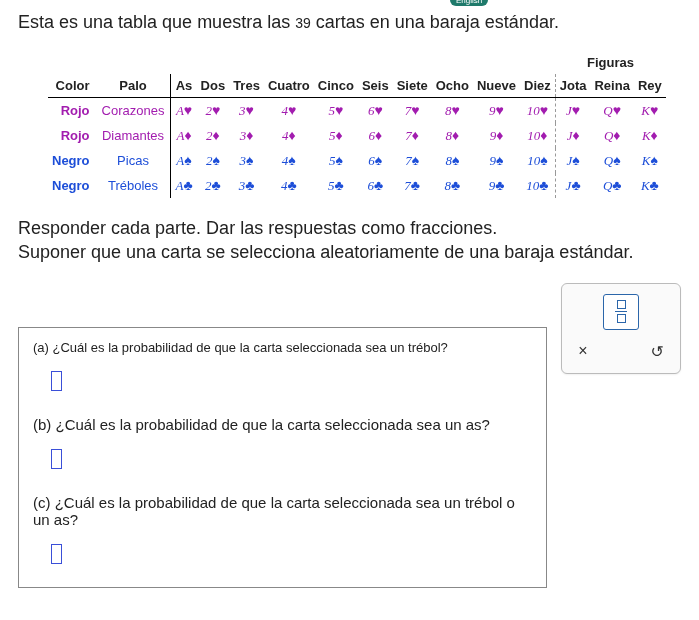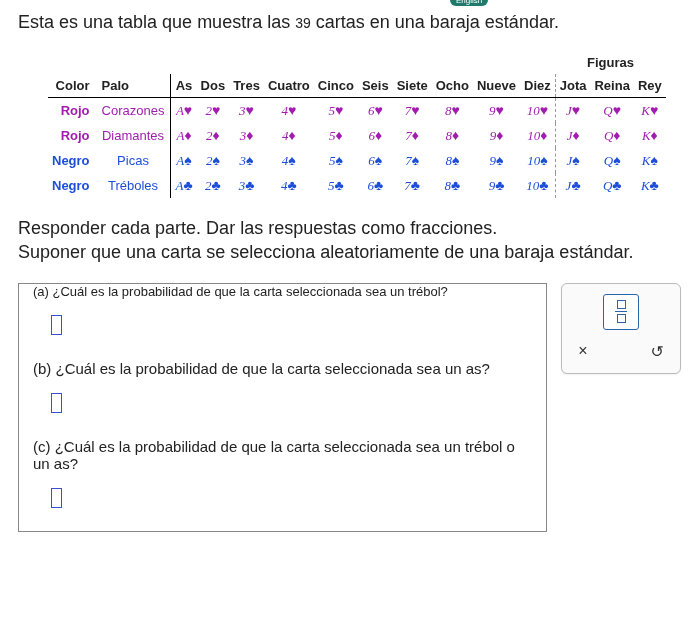--- a/index.html
+++ b/index.html
@@ -32,23 +32,24 @@
   .red { color: #a21caf; }
   .black { color: #1d4ed8; }
   .figuras-label { font-weight: bold; text-align: center; }
   .hdr-row th { border-bottom: 1.5px solid #000; }
   .suit { font-size: 14px; }
   .card-rank { font-style: italic; font-family: "Times New Roman", serif; }
   .instr { font-size: 18px; margin: 6px 0 18px; line-height: 1.35; }
   .bottom-row { display: flex; gap: 14px; align-items: flex-start; }
   .qbox {
     border: 1px solid #888;
-    padding: 0 14px 16px;
+    padding: 12px 14px 16px;
     width: 530px;
     font-size: 15px;
+    margin-top: 44px;
   }
   .qbox .q-part { margin-bottom: 6px; }
   .qbox .q-part.small { font-size: 13px; }
   .answer-slot {
     width: 11px; height: 20px;
     border: 1.5px solid #3a4fd8;
     display: inline-block;
     margin: 10px 0 22px 18px;
   }
   .toolbox {
@@ -88,21 +89,21 @@
   <table>
     <tbody>
         <tr>
       <th></th>
           <th></th>
       <th colspan="10"></th>
       <th colspan="3" class="figuras-label">Figuras</th>
     </tr>
     <tr class="hdr-row">
       <th class="color-col">Color</th>
-      <th class="palo-col" style="text-align:left">Palo</th>
+      <th class="palo-col" style="text-align:center">Palo</th>
       <th>As</th>
       <th>Dos</th>
       <th>Tres</th>
       <th>Cuatro</th>
       <th>Cinco</th>
       <th>Seis</th>
       <th>Siete</th>
       <th>Ocho</th>
       <th>Nueve</th>
       <th>Diez</th>

